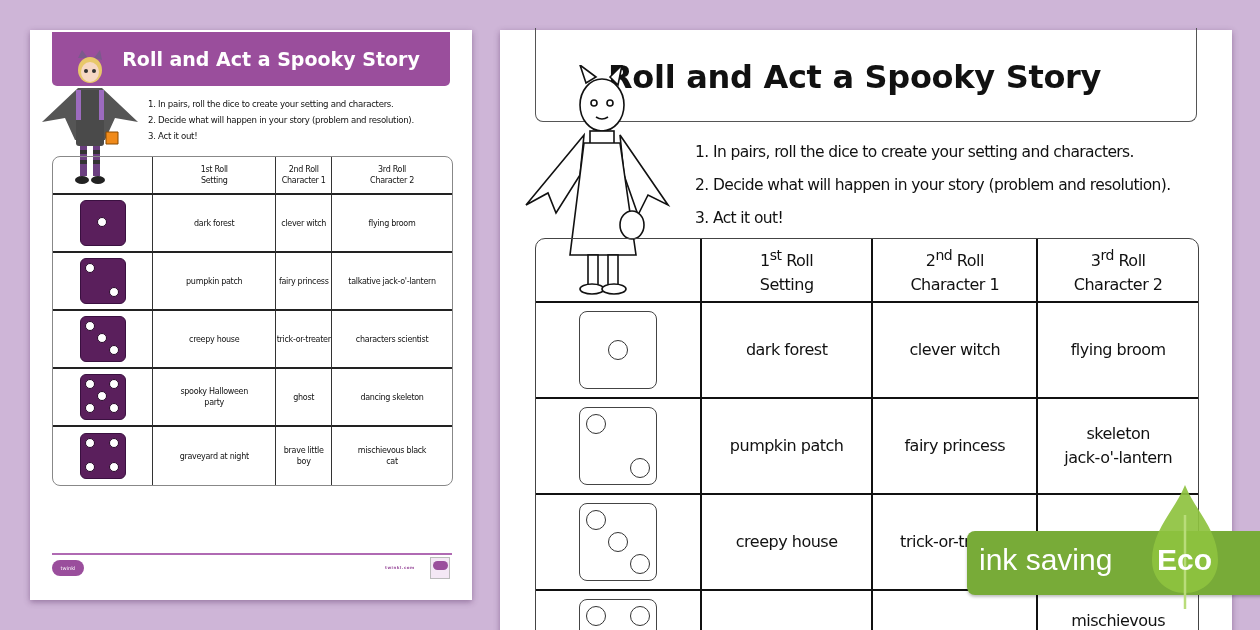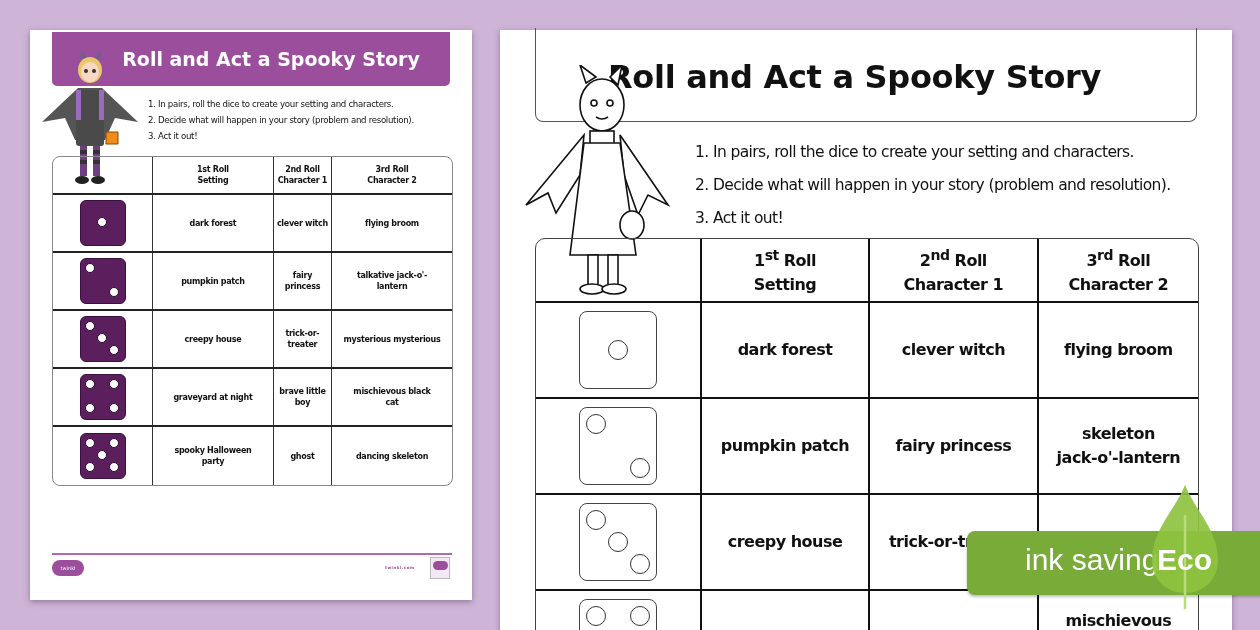--- a/index.html
+++ b/index.html
@@ -14,21 +14,21 @@
   .left-banner {
     position: absolute; left: 22px; top: 2px; width: 398px; height: 54px;
     background: #9a4e9c; border-radius: 0 0 5px 5px;
     color: #fff; font-weight: bold; font-size: 19px;
     display: flex; align-items: center; justify-content: center; padding-left: 40px;
   }
   .left-instructions { position: absolute; left: 118px; top: 66px; font-size: 8.6px; color: #111; line-height: 16px; letter-spacing: -0.3px; }
   .left-instructions li { list-style: none; }
   .left-char { position: absolute; left: 10px; top: 20px; width: 100px; height: 140px; }
 
-  table.grid { border-collapse: separate; border-spacing: 0; position: absolute; font-weight: bold; }
+  table.grid { border-collapse: separate; border-spacing: 0; position: absolute; }
   table.grid td { text-align: center; vertical-align: middle; color: #111; }
 
   .left-table { left: 22px; top: 126px; width: 401px; border: 1.5px solid #888; border-radius: 8px; }
   .left-table td { border-right: 1.5px solid #333; border-bottom: 2px solid #222; font-size: 8px; letter-spacing: -0.3px; line-height: 11px; }
   .left-table td:last-child { border-right: none; }
   .left-table tr:last-child td { border-bottom: none; }
   .left-table tr.head td { height: 38px; font-size: 8px; }
   .left-table tr.row td { height: 58px; }
   .left-table td.die-cell { width: 100px; }
 
@@ -65,21 +65,21 @@
 
   .die-outline { width: 78px; height: 78px; border: 1.8px solid #444; border-radius: 8px; margin: 0 auto; position: relative; }
   .die-outline .pip { position: absolute; width: 20px; height: 20px; border-radius: 50%; border: 1.6px solid #333; background: #fff; }
 
   
   .eco-badge {
     position: absolute; left: 967px; top: 531px; width: 300px; height: 64px;
     background: #78ab38; border-radius: 8px 0 0 8px;
     box-shadow: 0 2px 3px rgba(0,0,0,0.25);
   }
-  .eco-text { position: absolute; left: 12px; top: 12px; font-size: 30px; color: #fff; font-family: "Liberation Sans", sans-serif; letter-spacing: 0px; margin-left: 46px; }
+  .eco-text { position: absolute; left: 12px; top: 12px; font-size: 30px; color: #fff; font-family: "Liberation Sans", sans-serif; letter-spacing: 0px; }
   .eco-leaf {
     position: absolute; left: 1150px; top: 485px; width: 70px; height: 125px;
   }
   .eco-label { position: absolute; left: 1157px; top: 543px; font-size: 30px; font-weight: bold; color: #fff; font-family: "Liberation Sans", sans-serif; }
 </style>
 </head>
 <body>
 
 <div class="page-left">
   <div class="left-banner">
@@ -155,48 +155,48 @@
     <tr class="row">
       <td class="die-cell">
             <div class="die-color">
               <span class="pip" style="left:4px;top:4px"></span>
               <span class="pip" style="left:16px;top:16px"></span>
               <span class="pip" style="left:28px;top:28px"></span>
             </div>
           </td>
       <td>creepy house</td>
       <td>trick-or-treater</td>
-      <td>mysterious mysterious</td>
-    </tr>
-    <tr class="row">
-      <td class="die-cell">
-            <div class="die-color">
-              <span class="pip" style="left:4px;top:4px"></span>
-              <span class="pip" style="left:28px;top:4px"></span>
-              <span class="pip" style="left:4px;top:28px"></span>
-              <span class="pip" style="left:28px;top:28px"></span>
-            </div>
-          </td>
-      <td>graveyard at night</td>
-      <td>brave little boy</td>
-      <td style="padding:0 20px">mischievous black cat</td>
+      <td>characters scientist</td>
     </tr>
     <tr class="row">
       <td class="die-cell">
             <div class="die-color">
               <span class="pip" style="left:4px;top:4px"></span>
               <span class="pip" style="left:28px;top:4px"></span>
               <span class="pip" style="left:16px;top:16px"></span>
               <span class="pip" style="left:4px;top:28px"></span>
               <span class="pip" style="left:28px;top:28px"></span>
             </div>
           </td>
       <td style="padding:0 18px">spooky Halloween party</td>
       <td>ghost</td>
       <td>dancing skeleton</td>
+    </tr>
+    <tr class="row">
+      <td class="die-cell">
+            <div class="die-color">
+              <span class="pip" style="left:4px;top:4px"></span>
+              <span class="pip" style="left:28px;top:4px"></span>
+              <span class="pip" style="left:4px;top:28px"></span>
+              <span class="pip" style="left:28px;top:28px"></span>
+            </div>
+          </td>
+      <td>graveyard at night</td>
+      <td>brave little boy</td>
+      <td style="padding:0 20px">mischievous black cat</td>
     </tr>
   </tbody>
     </table>
 
   <div class="left-footer-line"></div>
   <div class="left-logo">twinkl</div>
   <div class="left-footer-code">twinkl.com</div>
   <div class="left-footer-badge"></div>
 </div>
 

